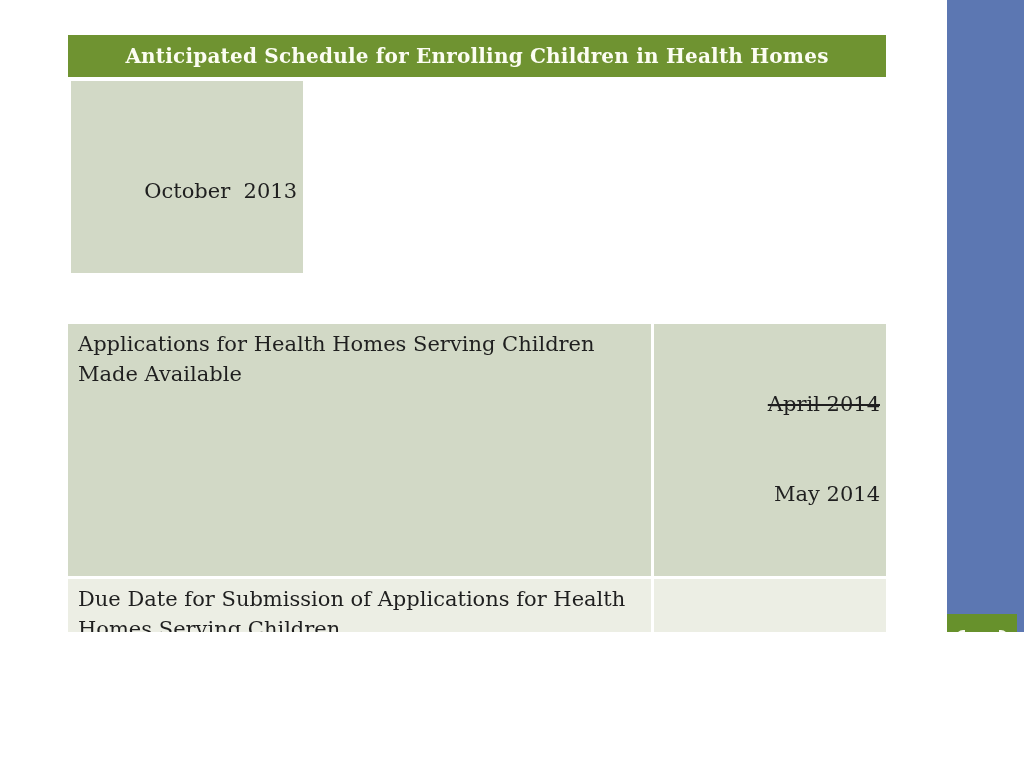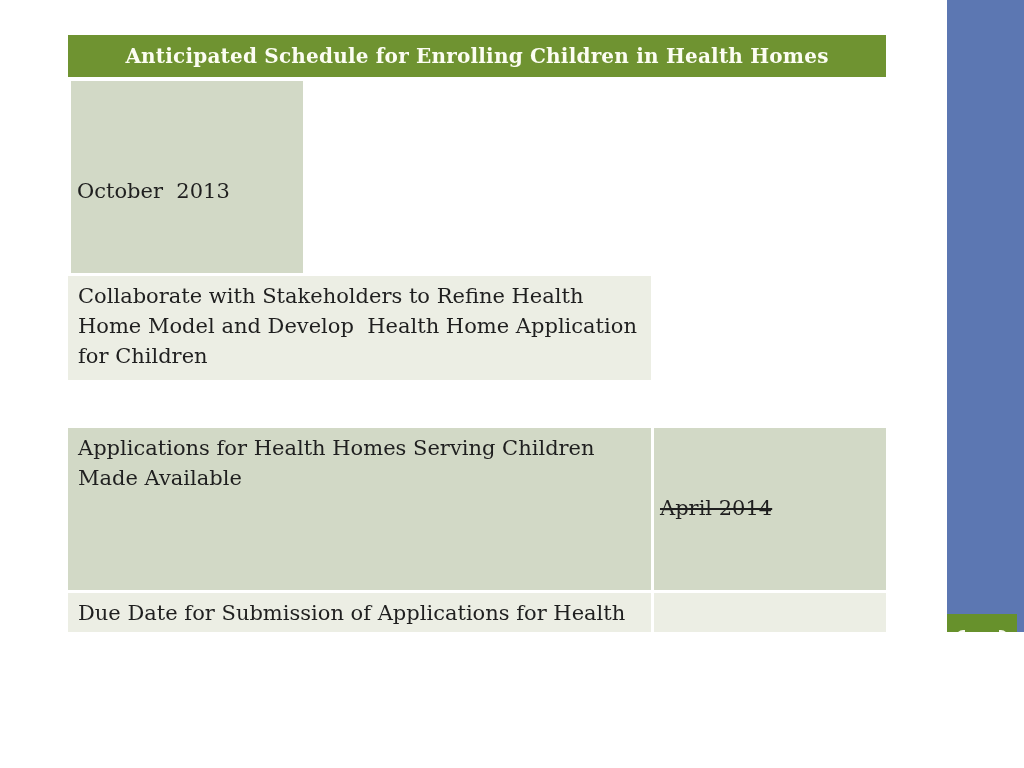--- a/index.html
+++ b/index.html
@@ -86,21 +86,21 @@
     white-space: pre-wrap;
     font-size: 21px;
     line-height: 30px;
     color: #1F1F1F;
     padding: 5px 10px 7px 10px;
   }
   .task { width: 583px; }
   .date {
     width: 232px;
     margin-left: 3px;
-    text-align: left;
+    text-align: right;
     padding-left: 6px;
     padding-right: 6px;
   }
   .dark  .cell { background: #D2D9C6; }
   .light .cell { background: #ECEEE4; }
   .strike { display: block; text-decoration: line-through; }
   .strike:empty { display: none; }
   .date-text { display: block; }
 
   
@@ -129,27 +129,27 @@
     </div>
 
     <div class="row dark r0">
       <div class="cell date">
         
         <span class="date-text">October  2013</span>
       </div>
     </div>
 
     <div class="row light r1">
-      <div class="cell task">Collaborate with Stakeholders to Refine Health Home Model and Develop  Health Home Application for Children</div>
     </div>
 
     <div class="row dark r2">
       <div class="cell task">Applications for Health Homes Serving Children Made Available</div>
       <div class="cell date">
         <span class="strike">April 2014</span>
+        <span class="date-text">May 2014</span>
       </div>
     </div>
 
     <div class="row light r3">
       <div class="cell task">Due Date for Submission of Applications for Health Homes Serving Children</div>
       <div class="cell date">
         
         
       </div>
     </div>

